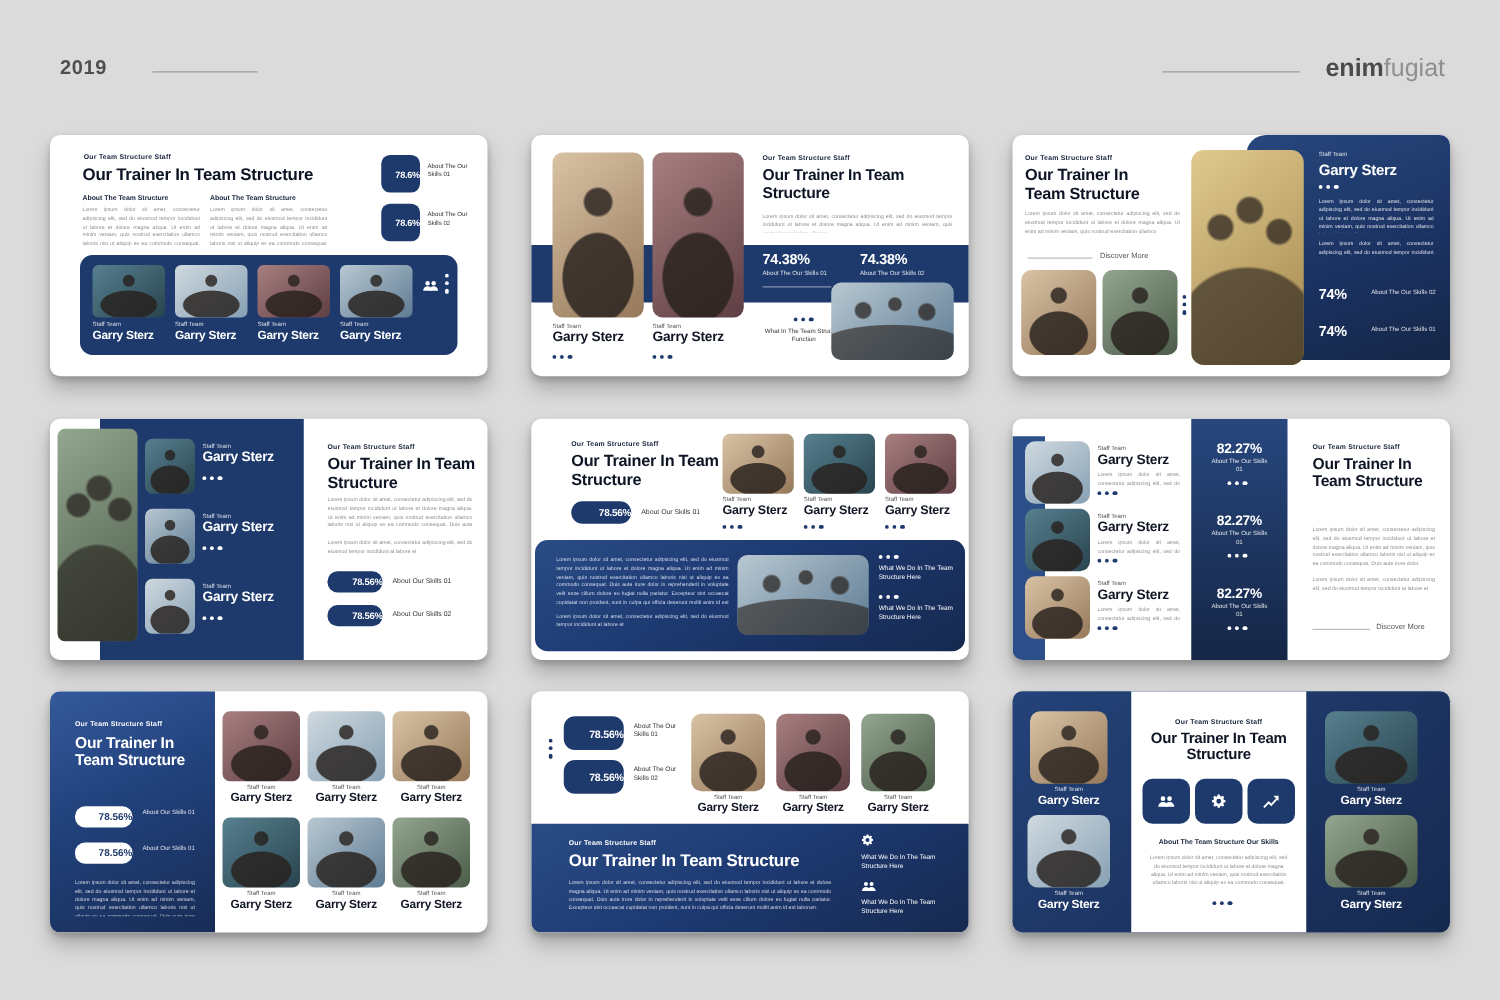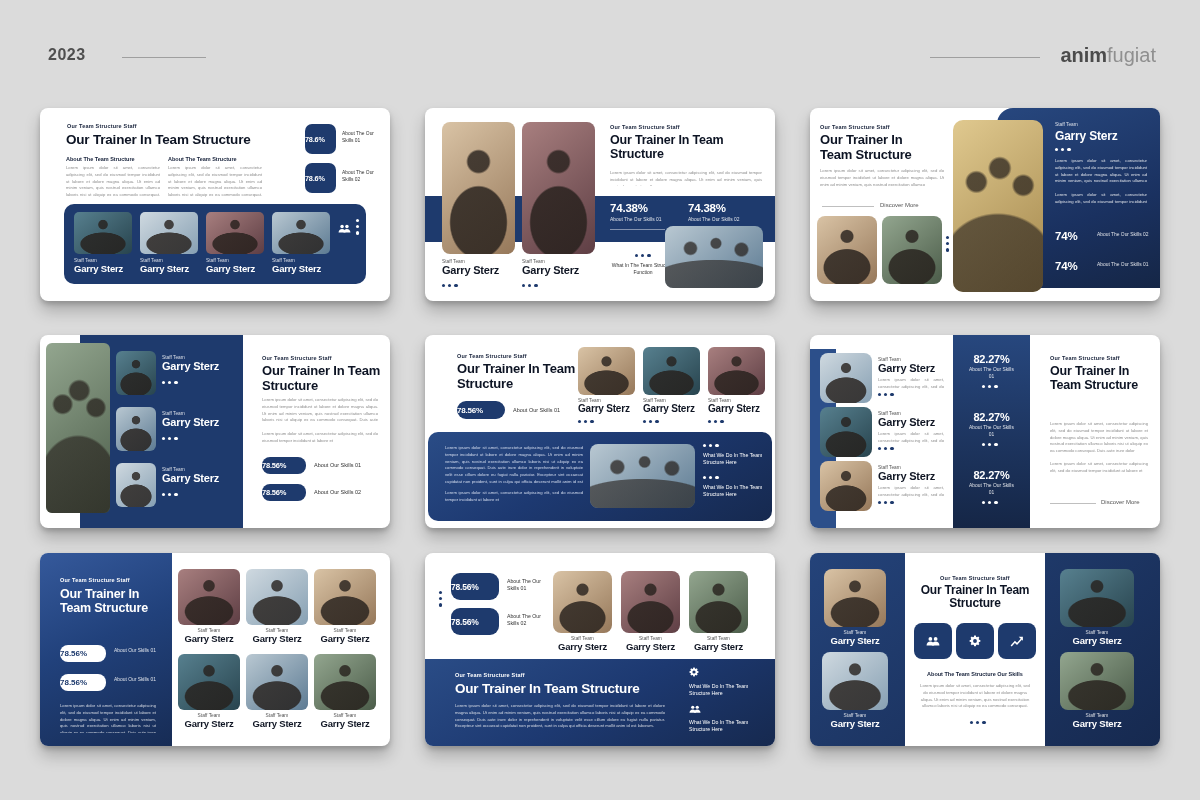--- a/index.html
+++ b/index.html
@@ -24,21 +24,21 @@
   .sname{font-size:11px;font-weight:800;color:#101624;letter-spacing:-.2px;white-space:nowrap;}
   .on-navy .slabel,.slabel.lt{color:rgba(255,255,255,.82);}
   .on-navy .sname,.sname.lt{color:#fff;}
   .cap-c{text-align:center;}
   .dots{display:flex;gap:3px;color:#1e3a6d;}
   .dots i{width:3.2px;height:3.2px;border-radius:50%;background:currentColor;display:block;}
   .dots.v{flex-direction:column;}
   .dots.lt{color:#fff;}
   .statv{font-weight:800;color:#fff;letter-spacing:-.2px;white-space:nowrap;}
   .statl{font-size:4.9px;color:rgba(255,255,255,.85);line-height:1.35;}
-  .pill{display:flex;align-items:center;justify-content:flex-start;border-radius:8px;font-weight:800;}
+  .pill{display:flex;align-items:center;justify-content:flex-end;border-radius:8px;font-weight:800;}
   .hline{height:1px;background:#bfbfbf;}
   .ic{display:block;}
 
   
   .photo{position:absolute;border-radius:6px;overflow:hidden;}
   .photo::after{content:"";position:absolute;inset:0;background:
     radial-gradient(circle at 50% 30%,rgba(38,32,28,.8) 0 10.5%,rgba(38,32,28,0) 12.5%),
     radial-gradient(ellipse 40% 28% at 50% 76%,rgba(38,32,28,.82) 0 95%,rgba(38,32,28,0) 100%);}
   .photo.team::after{background:
     radial-gradient(circle at 26% 36%,rgba(38,32,28,.72) 0 7%,rgba(38,32,28,0) 9%),
@@ -51,24 +51,24 @@
   .p4{background:linear-gradient(140deg,#93a68f,#4b5c49);}
   .p5{background:linear-gradient(140deg,#a87f7f,#5e3e44);}
   .p6{background:linear-gradient(140deg,#e0c98f,#a3874c);}
   .p7{background:linear-gradient(140deg,#b9c8d2,#5d7b93);}
 </style>
 </head>
 <body>
 
 <div id="stage">
 
-  <div class="hdr-year">2023</div>
+  <div class="hdr-year">2019</div>
   <div class="hdr-line" style="left:122px;top:57px;width:84px;"></div>
   <div class="hdr-line" style="left:930px;top:57px;width:110px;"></div>
-  <div class="hdr-brand"><b>anim</b><span>fugiat</span></div>
+  <div class="hdr-brand"><b>enim</b><span>fugiat</span></div>
 
   <div class="slide" style="left:40px;top:108px;">
     <div class="a eyebrow" style="left:27px;top:15px;">Our Team Structure Staff</div>
     <div class="a title" style="left:26px;top:24px;width:250px;font-size:13.5px;">Our Trainer In Team Structure</div>
     <div class="a" style="left:26px;top:48px;width:94px;">
       <div style="font-size:5.5px;font-weight:700;color:#16213a;">About The Team Structure</div>
       <div class="body" style="margin-top:3px;height:34px;">Lorem ipsum dolor sit amet, consectetur adipiscing elit, sed do eiusmod tempor incididunt ut labore et dolore magna aliqua. Ut enim ad minim veniam, quis nostrud exercitation ullamco laboris nisi ut aliquip ex ea commodo consequat. Duis aute irure dolor</div>
     </div>
     <div class="a" style="left:128px;top:48px;width:94px;">
       <div style="font-size:5.5px;font-weight:700;color:#16213a;">About The Team Structure</div>

